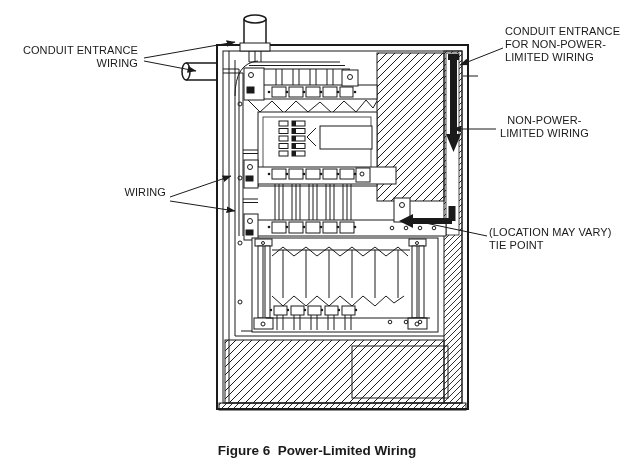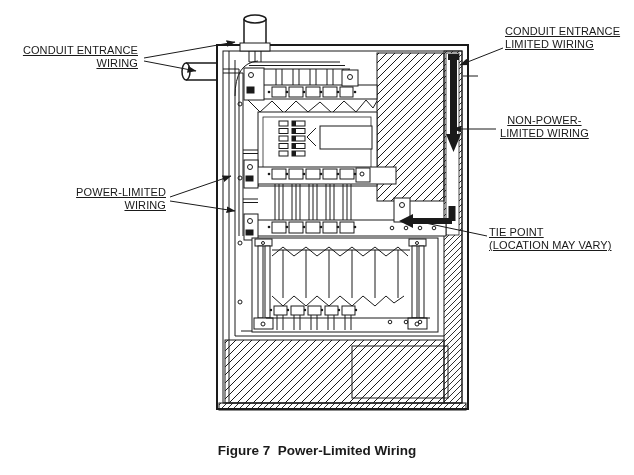--- a/index.html
+++ b/index.html
@@ -4,21 +4,21 @@
 <style>
   html,body{margin:0;padding:0;background:#ffffff;}
   .stage{
     position:relative;width:634px;height:475px;background:#ffffff;overflow:hidden;
     font-family:"Liberation Sans", sans-serif;color:#1a1a1a;
   }
   .stage svg{position:absolute;left:0;top:0;}
   .callout{
     position:absolute;font-size:11px;line-height:13px;letter-spacing:.1px;
   }
-  .callout div{white-space:nowrap;text-decoration:underline;}
+  .callout div{white-space:nowrap;}
   .caption{
     position:absolute;left:0;top:443px;width:634px;text-align:center;
     font-size:13.5px;font-weight:bold;white-space:pre;
   }
 </style>
 </head>
 <body>
 
 <div class="stage">
 
@@ -249,33 +249,33 @@
     </g>
   </svg>
 
   <div class="callout" style="left:7px;top:44px;width:131px;text-align:right;">
     <div>CONDUIT ENTRANCE</div>
     <div>WIRING</div>
   </div>
 
   <div class="callout" style="left:505px;top:25px;text-align:left;">
     <div>CONDUIT ENTRANCE</div>
+    <div>FOR NON-POWER-</div>
     <div>LIMITED WIRING</div>
   </div>
 
   <div class="callout" style="left:500px;top:114px;text-align:center;">
     <div>NON-POWER-</div>
     <div>LIMITED WIRING</div>
   </div>
 
   <div class="callout" style="left:60px;top:186px;width:106px;text-align:right;">
-    <div>POWER-LIMITED</div>
     <div>WIRING</div>
   </div>
 
   <div class="callout" style="left:489px;top:226px;text-align:left;">
+    <div>(LOCATION MAY VARY)</div>
     <div>TIE POINT</div>
-    <div>(LOCATION MAY VARY)</div>
-  </div>
-
-  <div class="caption">Figure 7  Power-Limited Wiring</div>
+  </div>
+
+  <div class="caption">Figure 6  Power-Limited Wiring</div>
 
 </div>
 
 </body></html>

